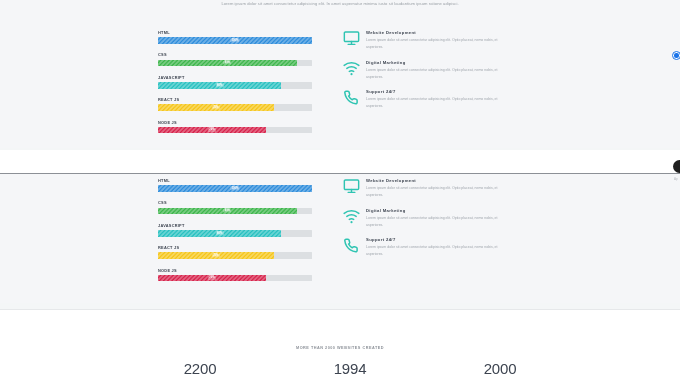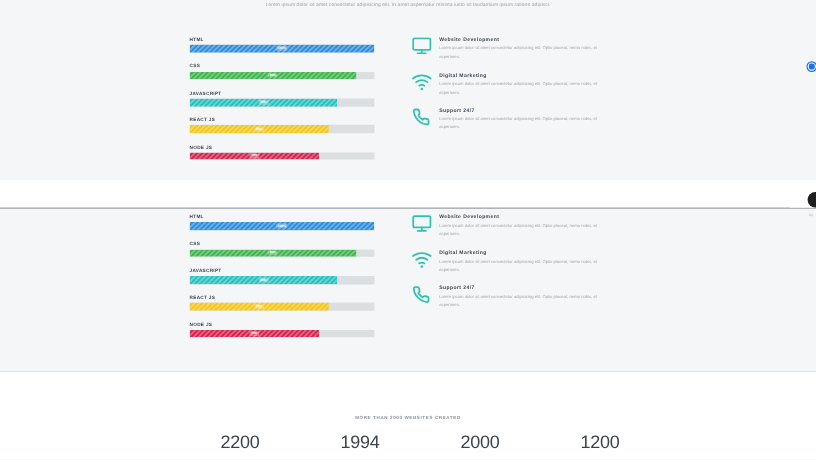--- a/index.html
+++ b/index.html
@@ -322,21 +322,20 @@
 
   <div class="hairline" style="top:309px;"></div>
   <div class="stats" style="top:310px;height:73px;">
     <div class="stats-kicker" style="position:absolute;left:0;top:36px;width:680px;">MORE THAN 2000 WEBSITES CREATED</div>
   </div>
 
   <div class="counters" style="top:360px;">
     <div class="counter">2200</div>
     <div class="counter">1994</div>
     <div class="counter">2000</div>
-    <div class="counter">1200</div>
   </div>
 
   <div class="radio-outer" style="left:672px;top:51px;">
     <div class="radio-inner"></div>
   </div>
 
   <div class="white-card" style="left:658px;top:150px;width:22px;height:23px;"></div>
 
   <div class="dark-blob" style="left:673px;top:160px;"></div>
 

